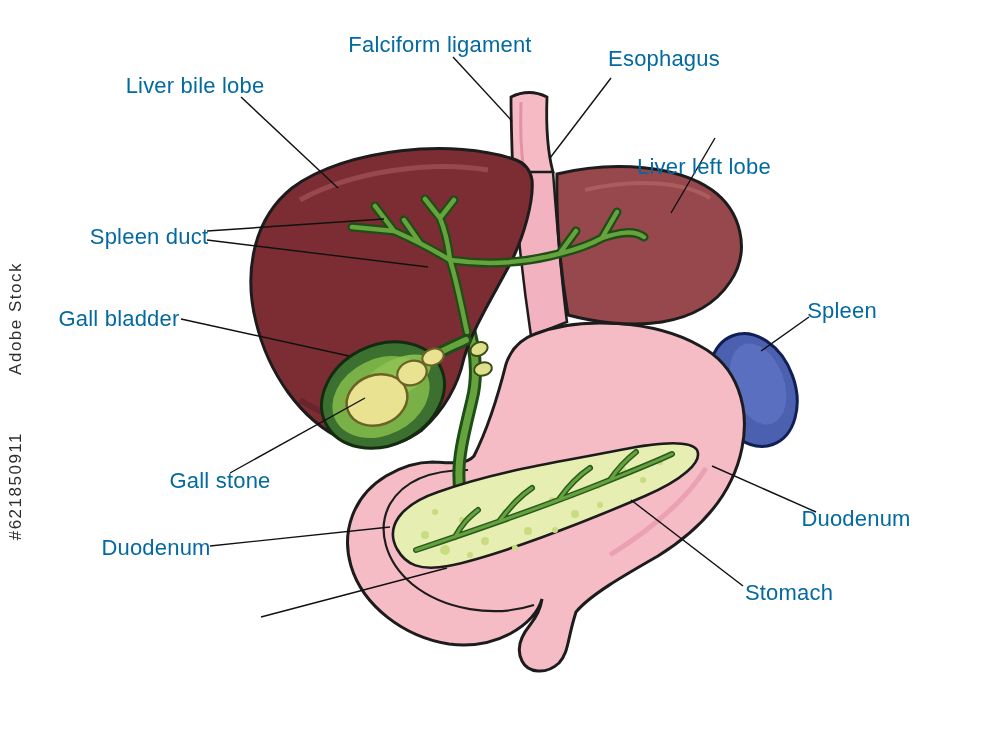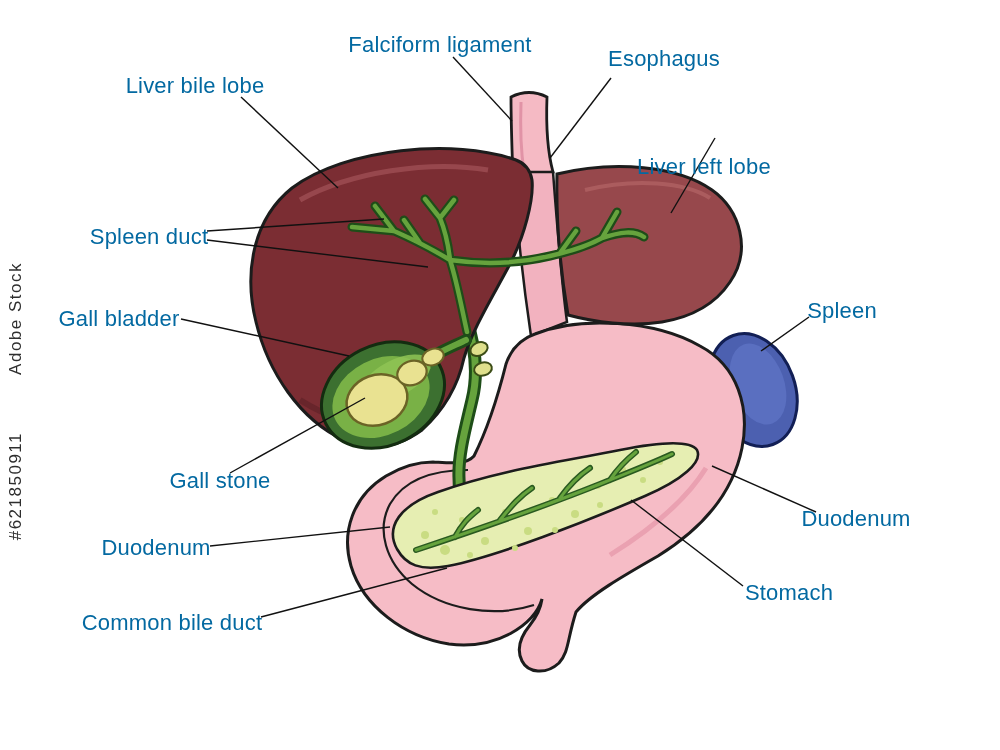--- a/index.html
+++ b/index.html
@@ -213,18 +213,17 @@
   <div class="diagram-label" style="left:664px; top:59px;">Esophagus</div>
   <div class="diagram-label" style="left:195px; top:86px;">Liver bile lobe</div>
   <div class="diagram-label" style="left:704px; top:127px;margin-top:40px;">Liver left lobe</div>
   <div class="diagram-label" style="left:149px; top:237px;">Spleen duct</div>
   <div class="diagram-label" style="left:119px; top:319px;">Gall bladder</div>
   <div class="diagram-label" style="left:842px; top:311px;">Spleen</div>
   <div class="diagram-label" style="left:187px; top:481px;margin-left:33px;">Gall stone</div>
   <div class="diagram-label" style="left:856px; top:519px;">Duodenum</div>
   <div class="diagram-label" style="left:156px; top:548px;">Duodenum</div>
   <div class="diagram-label" style="left:789px; top:593px;">Stomach</div>
-  <div class="diagram-label" style="left:172px; top:623px;">Common bile duct</div>
 
   <div class="watermark watermark-brand">Adobe Stock</div>
   <div class="watermark watermark-id">#621850911</div>
 
 </div>
 
 </body></html>

